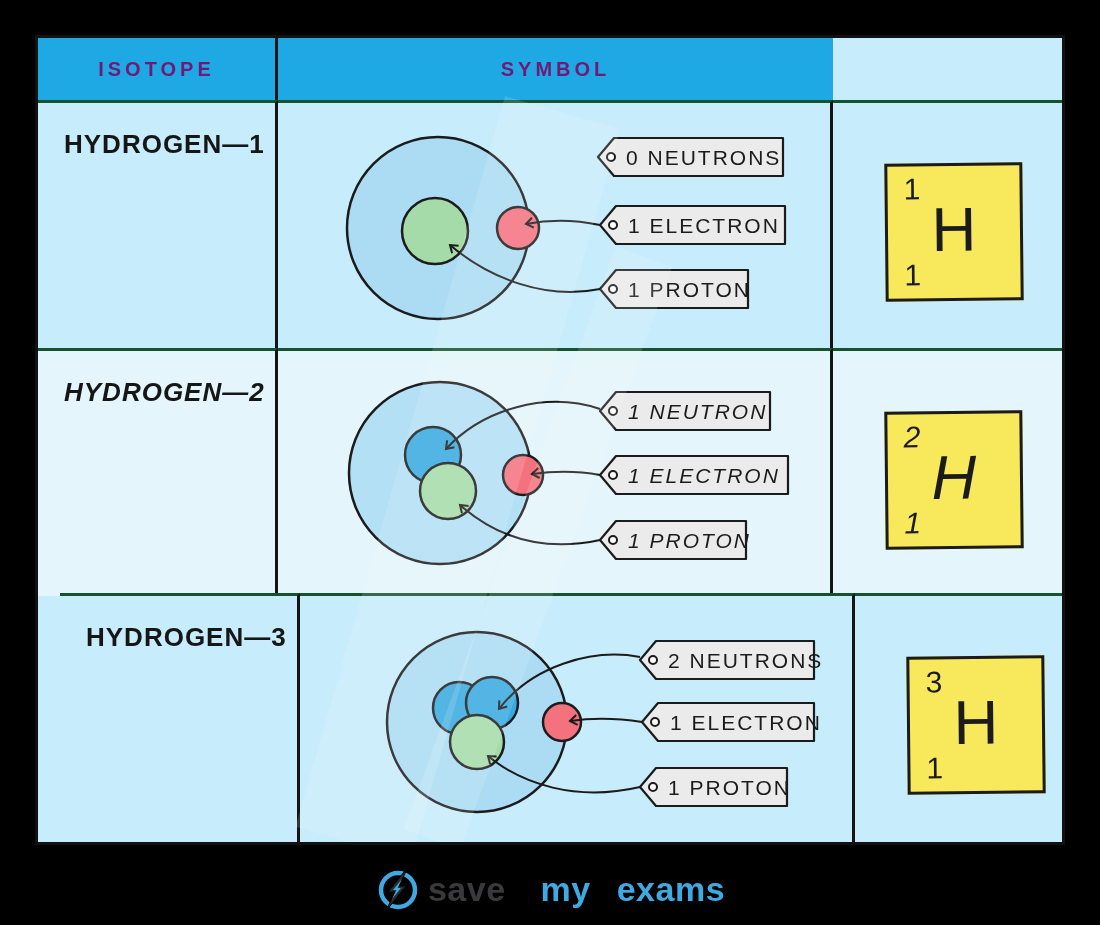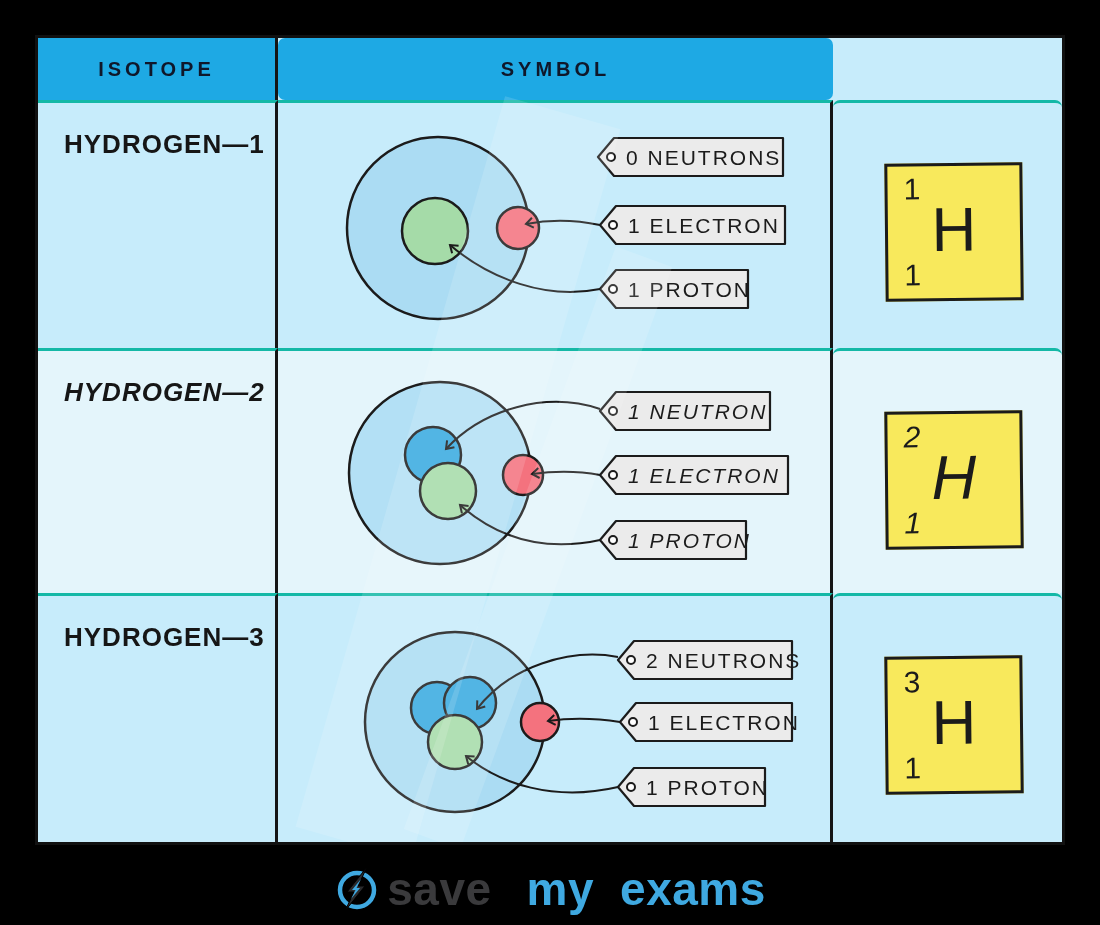--- a/index.html
+++ b/index.html
@@ -5,28 +5,28 @@
   * { margin:0; padding:0; box-sizing:border-box; }
   html,body { width:1100px; height:925px; background:#000; font-family:"Liberation Sans", sans-serif; overflow:hidden; }
   .stage { position:relative; width:1100px; height:925px; background:#000; }
 
   .isotable {
     position:absolute; left:35px; top:35px; width:1030px; height:810px;
     border:3px solid #111; background:#c7ecfb; overflow:hidden;
   }
   .trow { display:grid; grid-template-columns:240px 555px 1fr; position:relative; }
   .trow .cell { position:relative; border-right:3px solid #151515; }
-  .trow .cell:last-child { border-right:none;border-radius:7px; }
-  .trow + .trow .cell { border-top:3px solid #14b8a6; }
+  .trow .cell:last-child { border-right:none; }
+  .trow + .trow .cell { border-top:3px solid #14532d; }
 
   .head { height:62px; }
   .head .cell { background:#1ea9e4; display:flex; align-items:center; justify-content:center; }
-  .head .cell span { color:#0f172a; font-size:20px; font-weight:600; letter-spacing:4px; }
-
-  .r1 { height:248px; } .r2 { height:245px;font-style:italic; } .r3 { height:249px; }
+  .head .cell span { color:#701a75; font-size:20px; font-weight:600; letter-spacing:4px; }
+
+  .r1 { height:248px; } .r2 { height:245px;font-style:italic; } .r3 { height:249px;padding-left:22px; }
   .bg-a { background:#c7ecfb; } .bg-b { background:#e4f5fb; }
 
   .iso-label { position:absolute; top:26px; left:26px; font-size:26px; font-weight:600;
     letter-spacing:1px; color:#161616; }
 
   .structure-cell svg { display:block; }
 
   .symbol-card {
     position:absolute; left:52px; top:60px; width:138px; height:138px;
     background:#f8e95c; border:3px solid #1b1b1b; transform:rotate(-0.6deg);
@@ -39,21 +39,21 @@
   
   .streak { position:absolute; pointer-events:none; background:rgba(255,255,255,0.14); z-index:5; }
   .s1 { left:360px; top:60px; width:120px; height:760px; transform:rotate(16deg); }
   .s2 { left:470px; top:200px; width:60px; height:620px; transform:rotate(20deg); }
 
   svg text { font-family:"Liberation Sans", sans-serif; font-size:21px; letter-spacing:2px;
     fill:#1b1b1b; font-weight:500; }
 
   .brand { position:absolute; left:0; right:0; top:866px; display:flex; align-items:center;
     justify-content:center; gap:7px; }
-  .brand .word { font-size:46px; font-weight:700; letter-spacing:0.5px; line-height:1; }
+  .brand .word { font-size:34px; font-weight:700; letter-spacing:0.5px; line-height:1; }
   .w-save { color:#3a3a3c; } .w-my { color:#3fa9e1;margin-left:28px; } .w-exams { color:#3fa9e1;margin-left:19px; }
 </style>
 </head>
 <body>
 
 <div class="stage">
   <div class="isotable">
     <div class="streak s1"></div>
     <div class="streak s2"></div>
 

